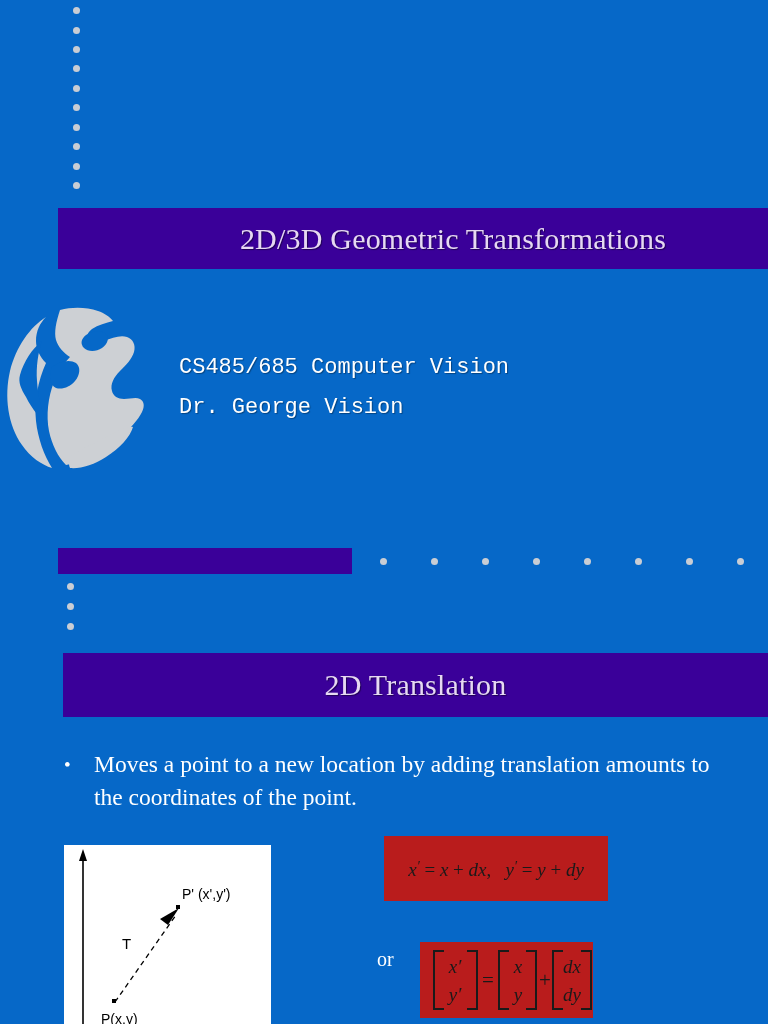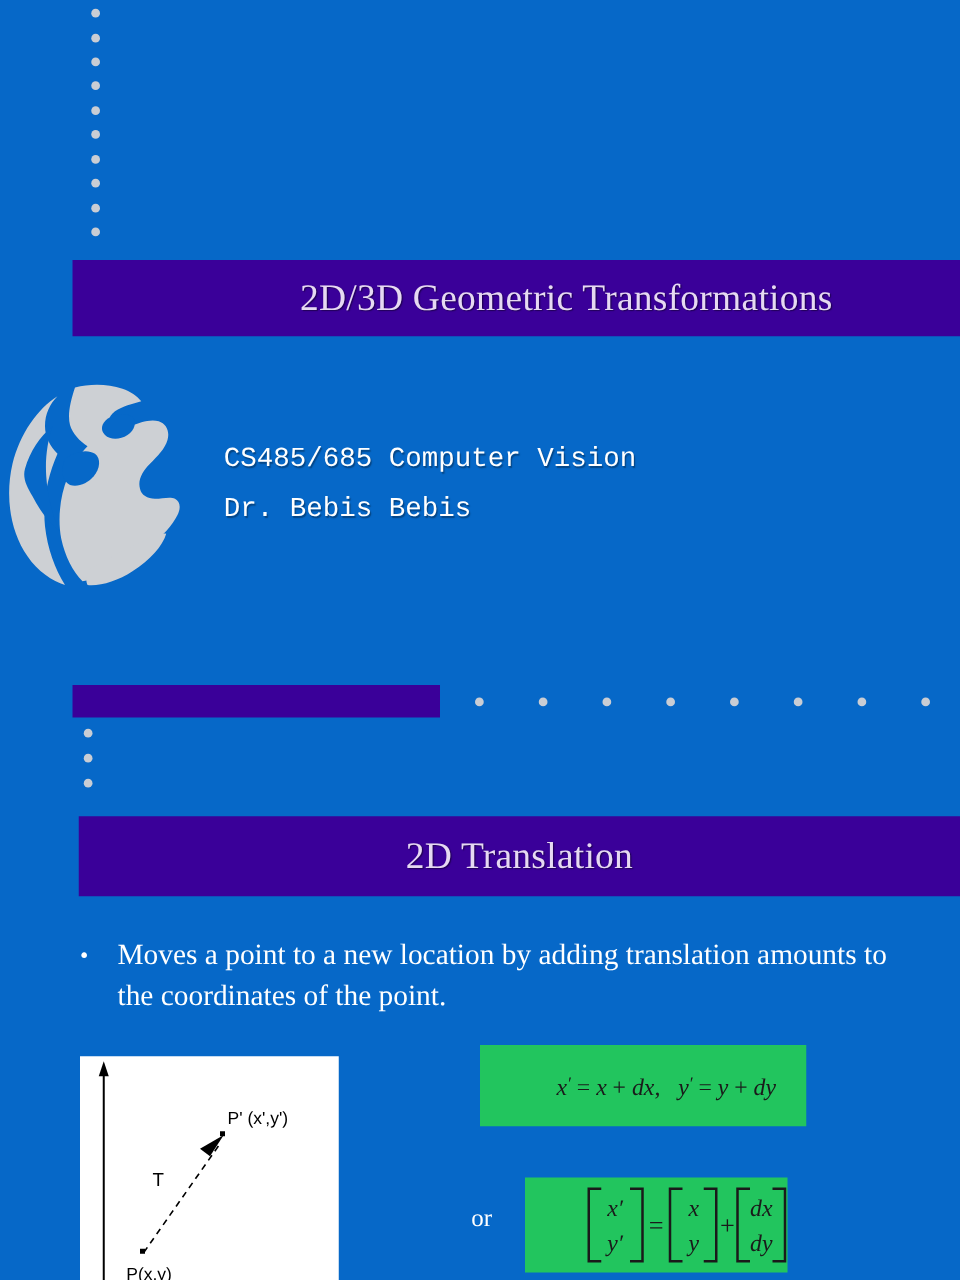--- a/index.html
+++ b/index.html
@@ -108,34 +108,33 @@
     position: absolute;
     left: 64px; top: 205px;
     width: 207px; height: 179px;
     background: #ffffff;
   }
   #figure-box svg { display: block; }
 
   
   .eq-box {
     position: absolute;
-    background: #22c55e;
-    padding-left: 37px;
+    background: #b91c1c;
   }
   #eq-box-1 {
     left: 384px; top: 196px;
     width: 224px; height: 65px;
   }
   #eq-box-2 {
     left: 420px; top: 302px;
     width: 173px; height: 76px;
   }
   #or-label {
     position: absolute;
-    left: 377px; top: 324px;
+    left: 377px; top: 308px;
     color: #ffffff;
     font-size: 20px;
   }
   .eq-svg { display: block; }
 </style>
 </head>
 <body>
 
 <div class="slide" id="slide-title">
 
@@ -176,21 +175,21 @@
         <path d="M72,150 C84,143 98,136 110,130 C120,125 128,121 133,122
                  C130,132 120,143 106,152 C94,160 80,164 70,163 C68,158 69,153 72,150 Z"></path>
         <path d="M20,70 C24,56 32,44 42,36 C38,48 36,62 37,76 C38,92 42,108 48,120
                  C40,114 32,104 26,92 C21,84 18,77 20,70 Z" fill="#0668c8"></path>
       </g>
     </svg>
   </div>
 
   <div id="course-info">
     <div>CS485/685 Computer Vision</div>
-    <div>Dr. Bebis Bebis</div>
+    <div>Dr. George Vision</div>
   </div>
 
   <div class="banner" id="sub-banner"></div>
 
   <div class="dot-col">
     <div class="dot" style="left:380px; top:558px;"></div>
     <div class="dot" style="left:431px; top:558px;"></div>
     <div class="dot" style="left:482px; top:558px;"></div>
     <div class="dot" style="left:533px; top:558px;"></div>
     <div class="dot" style="left:584px; top:558px;"></div>

